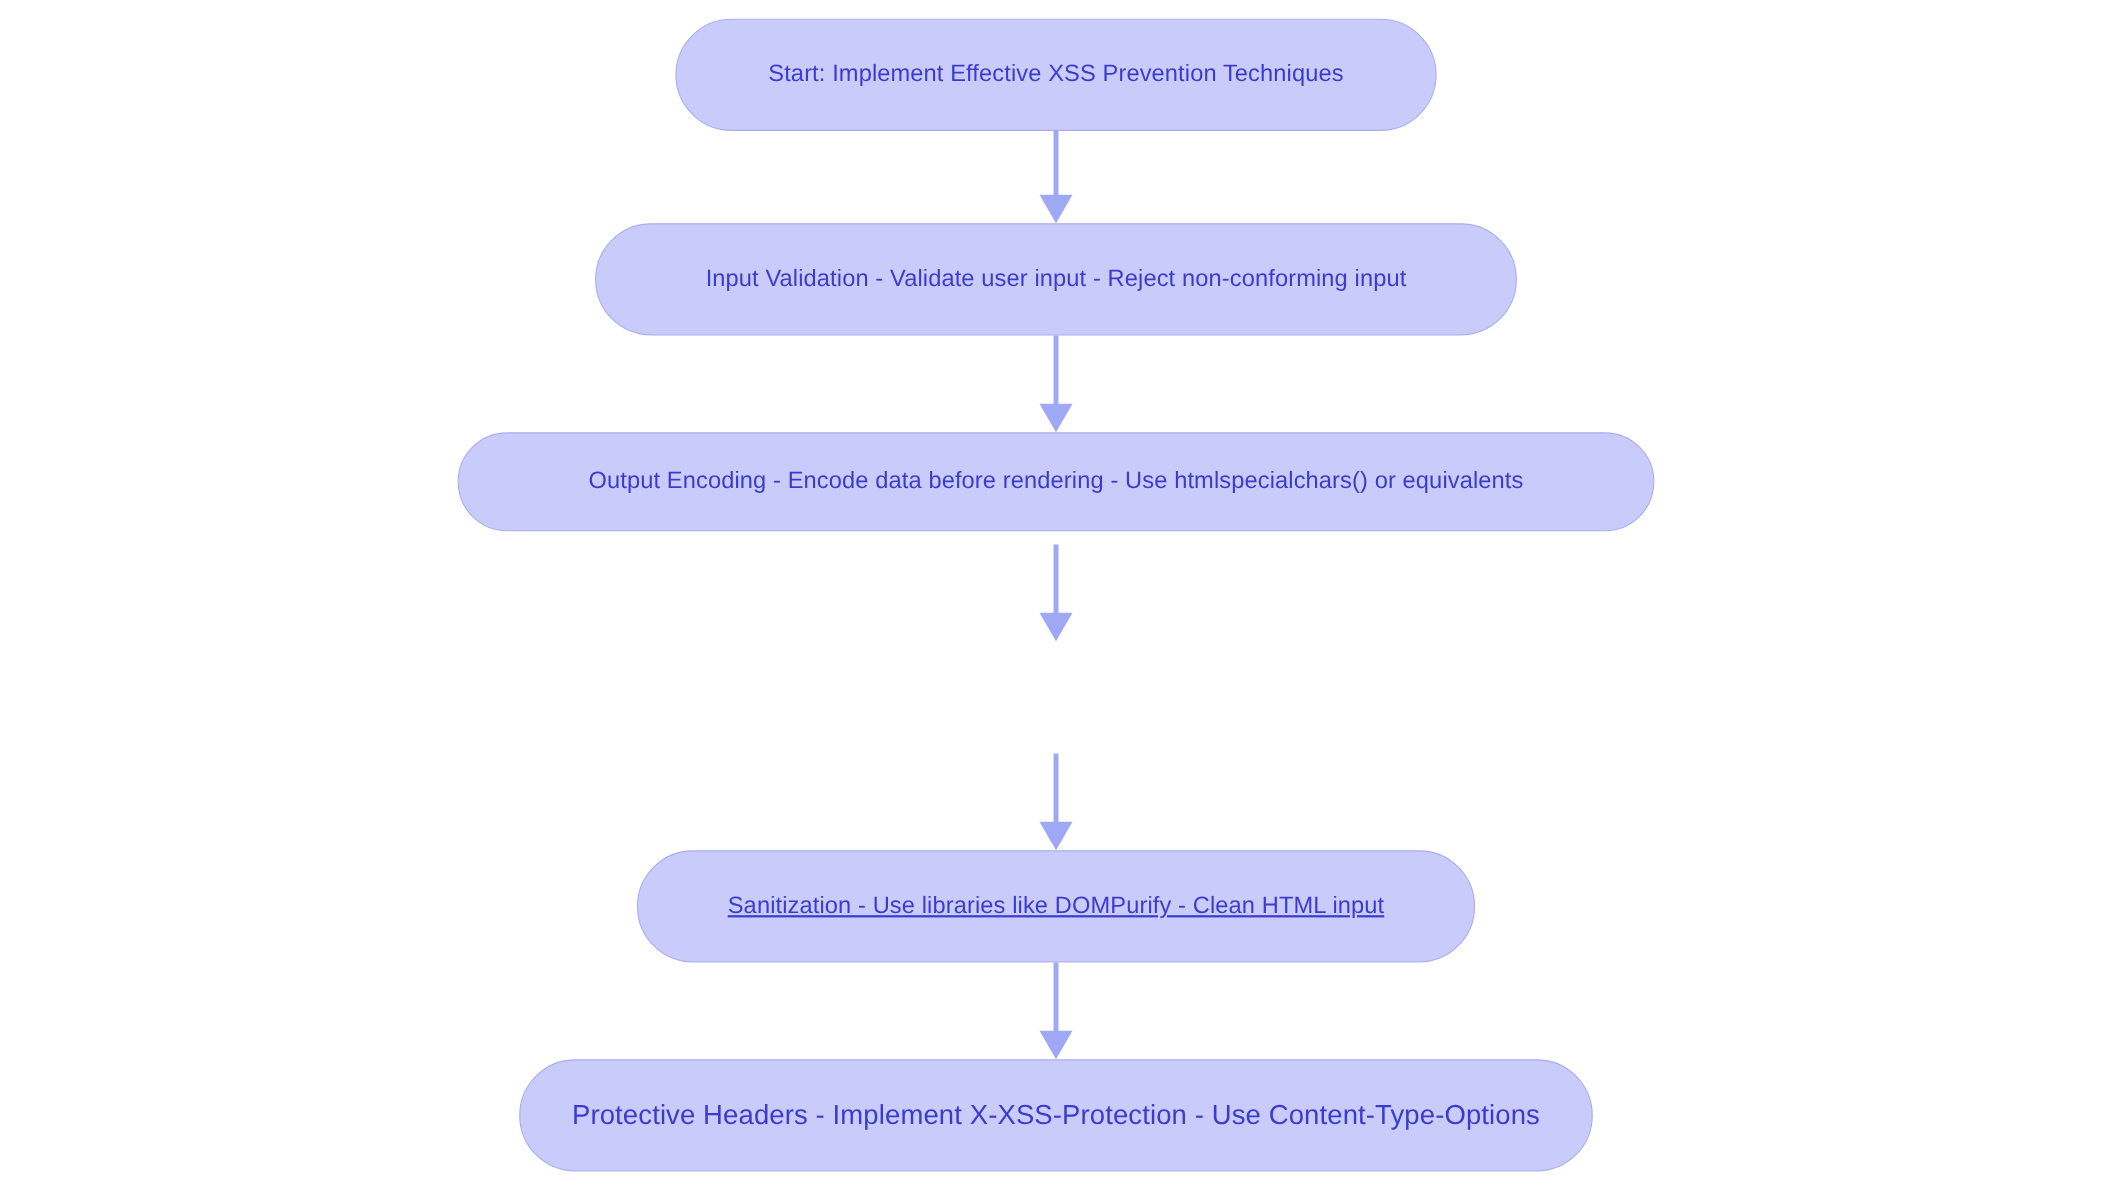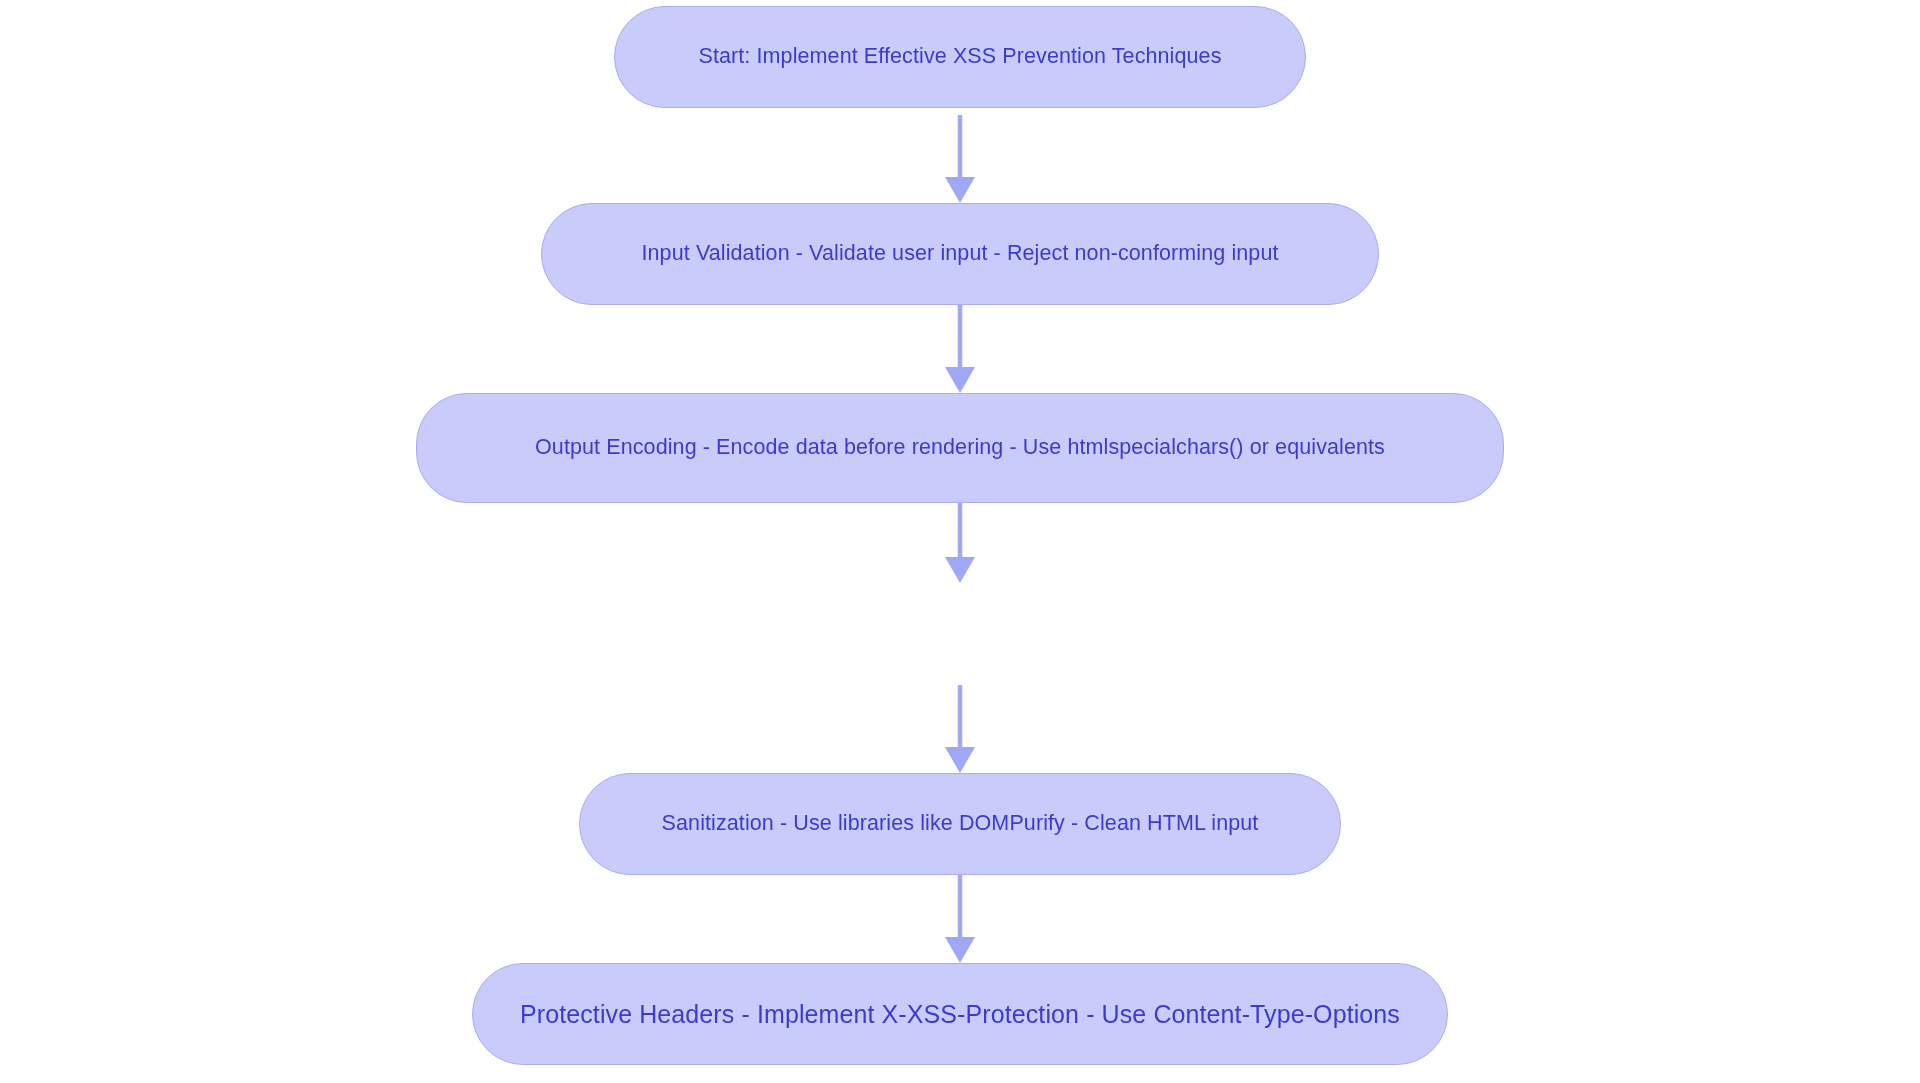--- a/index.html
+++ b/index.html
@@ -86,30 +86,30 @@
         <line x1="960" y1="685" x2="960" y2="749" stroke="#9fa8f5" stroke-width="4.5"></line>
         <polygon points="945,747 975,747 960,773" fill="#9fa8f5"></polygon>
       </g>
       <g>
         <line x1="960" y1="875" x2="960" y2="939" stroke="#9fa8f5" stroke-width="4.5"></line>
         <polygon points="945,937 975,937 960,963" fill="#9fa8f5"></polygon>
       </g>
     </svg>
 
   <div id="node-layer">
-      <div class="flow-node" style="left: 960px; top: 6px; width: 692px; height: 102px; border-radius: 51px; background: rgb(201, 204, 250); border-color: rgb(169, 173, 240);">
+      <div class="flow-node" style="left: 960px; top: 17px; width: 692px; height: 102px; border-radius: 51px; background: rgb(201, 204, 250); border-color: rgb(169, 173, 240);">
         <span class="flow-node-label" style="color: rgb(59, 59, 208); font-size: 21.5px;">Start: Implement Effective XSS Prevention Techniques</span>
       </div>
       <div class="flow-node" style="left: 960px; top: 203px; width: 838px; height: 102px; border-radius: 51px; background: rgb(201, 204, 250); border-color: rgb(169, 173, 240);">
         <span class="flow-node-label" style="color: rgb(59, 59, 208); font-size: 21.5px; text-align: right;">Input Validation - Validate user input - Reject non-conforming input</span>
       </div>
-      <div class="flow-node" style="left: 960px; top: 393px; width: 1088px; height: 110px; border-radius: 51px; background: rgb(201, 204, 250); border-color: rgb(169, 173, 240);">
+      <div class="flow-node" style="left: 960px; top: 393px; width: 1088px; height: 90px; border-radius: 51px; background: rgb(201, 204, 250); border-color: rgb(169, 173, 240);">
         <span class="flow-node-label" style="color: rgb(59, 59, 208); font-size: 21.5px;">Output Encoding - Encode data before rendering - Use htmlspecialchars() or equivalents</span>
       </div>
       <div class="flow-node" style="left: 960px; top: 773px; width: 762px; height: 102px; border-radius: 51px; background: rgb(201, 204, 250); border-color: rgb(169, 173, 240);">
-        <span class="flow-node-label" style="color: rgb(59, 59, 208); font-size: 21.5px;">Sanitization - Use libraries like DOMPurify - Clean HTML input</span>
+        <span class="flow-node-label" style="color: rgb(59, 59, 208); font-size: 21.5px; text-decoration: underline;">Sanitization - Use libraries like DOMPurify - Clean HTML input</span>
       </div>
       <div class="flow-node" style="left: 960px; top: 963px; width: 976px; height: 102px; border-radius: 51px; background: rgb(201, 204, 250); border-color: rgb(169, 173, 240);">
         <span class="flow-node-label" style="color: rgb(59, 59, 208); font-size: 25px;">Protective Headers - Implement X-XSS-Protection - Use Content-Type-Options</span>
       </div>
     </div>
 
 </div>
 
 </body></html>

